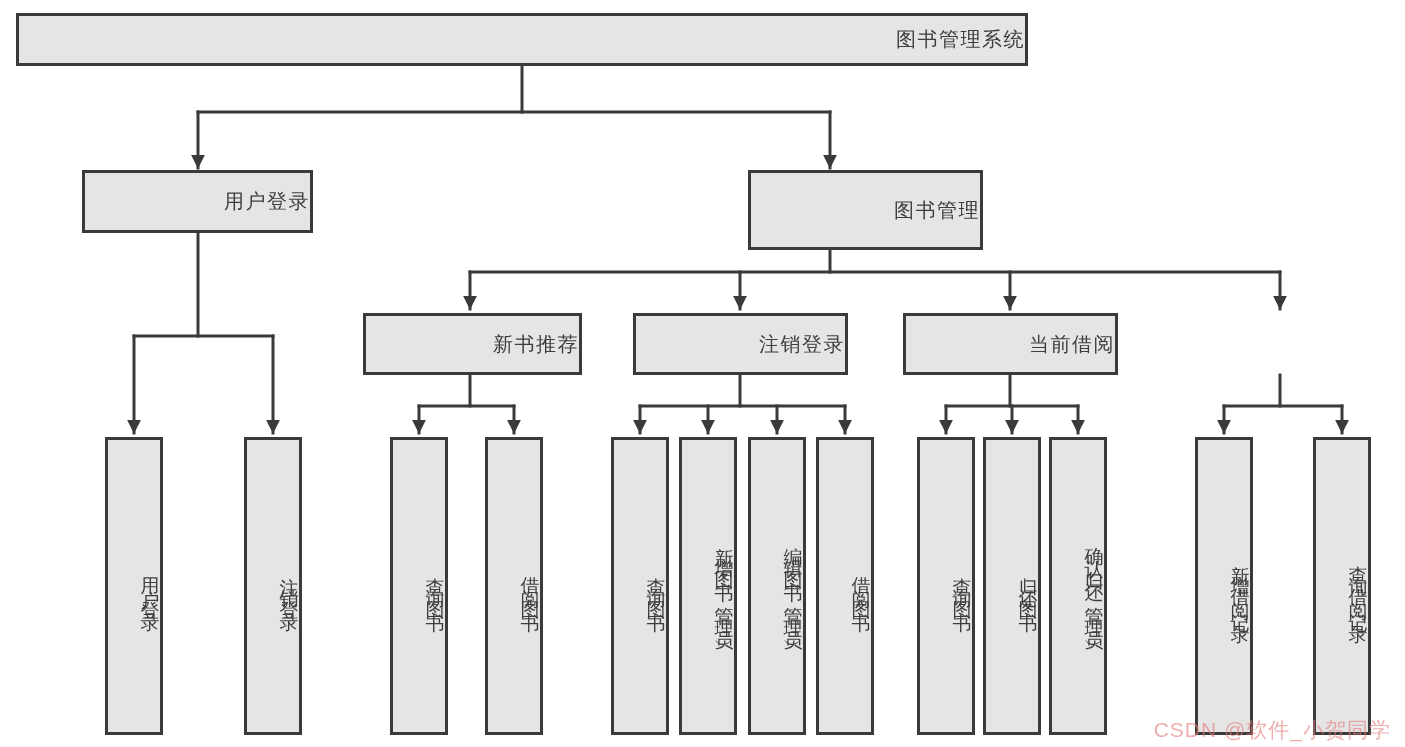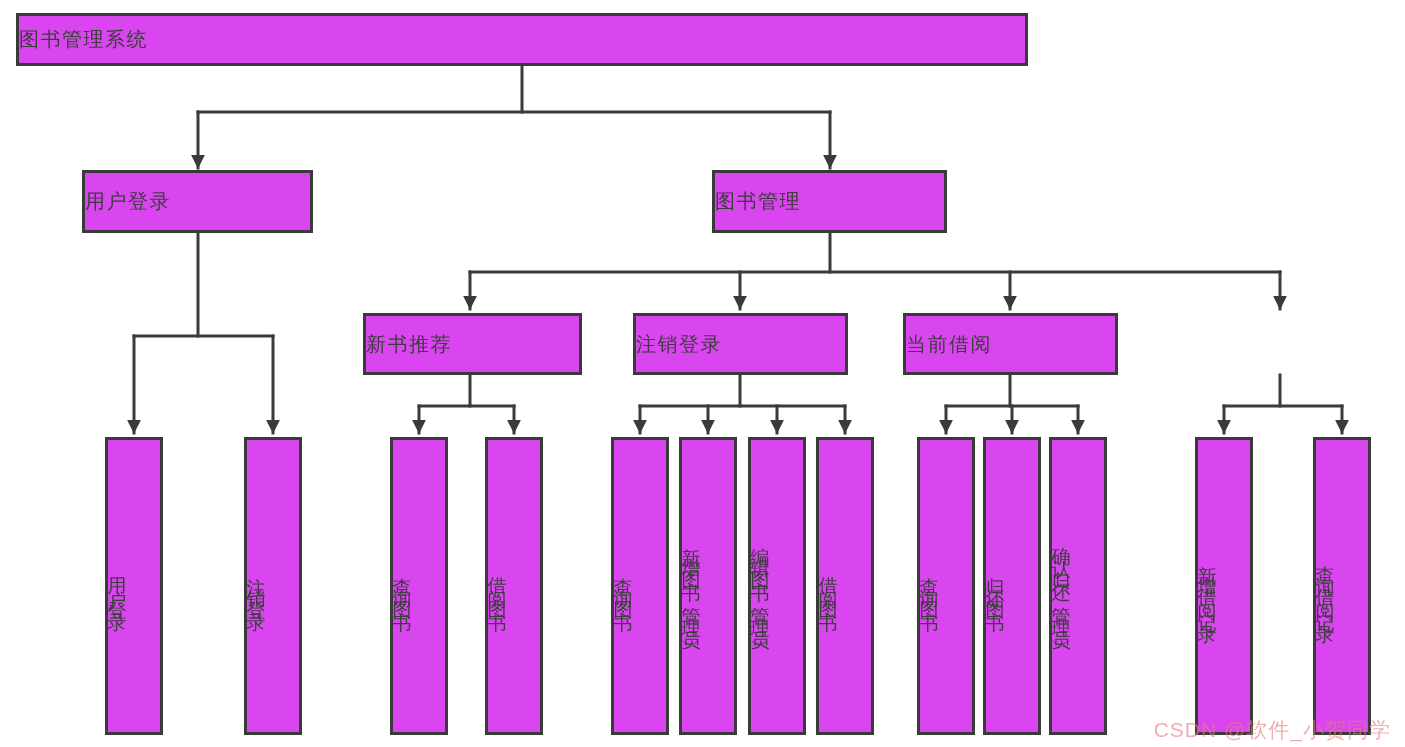--- a/index.html
+++ b/index.html
@@ -19,24 +19,24 @@
     position: absolute;
     left: 0; top: 0;
     width: 1405px;
     height: 747px;
     z-index: 1;
   }
   .node {
     position: absolute;
     box-sizing: border-box;
     border: 3px solid #3a3a3a;
-    background: #d946ef;
+    background: #e5e5e5;
     display: flex;
     align-items: center;
-    justify-content: flex-start;
+    justify-content: flex-end;
     z-index: 2;
     color: #3d3d3d;
   }
   .h-node .lbl {
     font-size: 20px;
     letter-spacing: 1.5px;
     white-space: nowrap;
   }
   .v-node {
     width: 58px;
@@ -116,21 +116,21 @@
     </g>
   </svg>
 
   <div class="node h-node" style="left:16px;top:13px;width:1012px;height:53px">
     <span class="lbl">图书管理系统</span>
   </div>
 
   <div class="node h-node" style="left:82px;top:170px;width:231px;height:63px">
     <span class="lbl">用户登录</span>
   </div>
-  <div class="node h-node" style="left:712px;top:170px;width:235px;height:63px">
+  <div class="node h-node" style="left:748px;top:170px;width:235px;height:80px">
     <span class="lbl">图书管理</span>
   </div>
 
   <div class="node h-node" style="left:363px;top:313px;width:219px;height:62px">
     <span class="lbl">新书推荐</span>
   </div>
   <div class="node h-node" style="left:633px;top:313px;width:215px;height:62px">
     <span class="lbl">注销登录</span>
   </div>
   <div class="node h-node" style="left:903px;top:313px;width:215px;height:62px">

